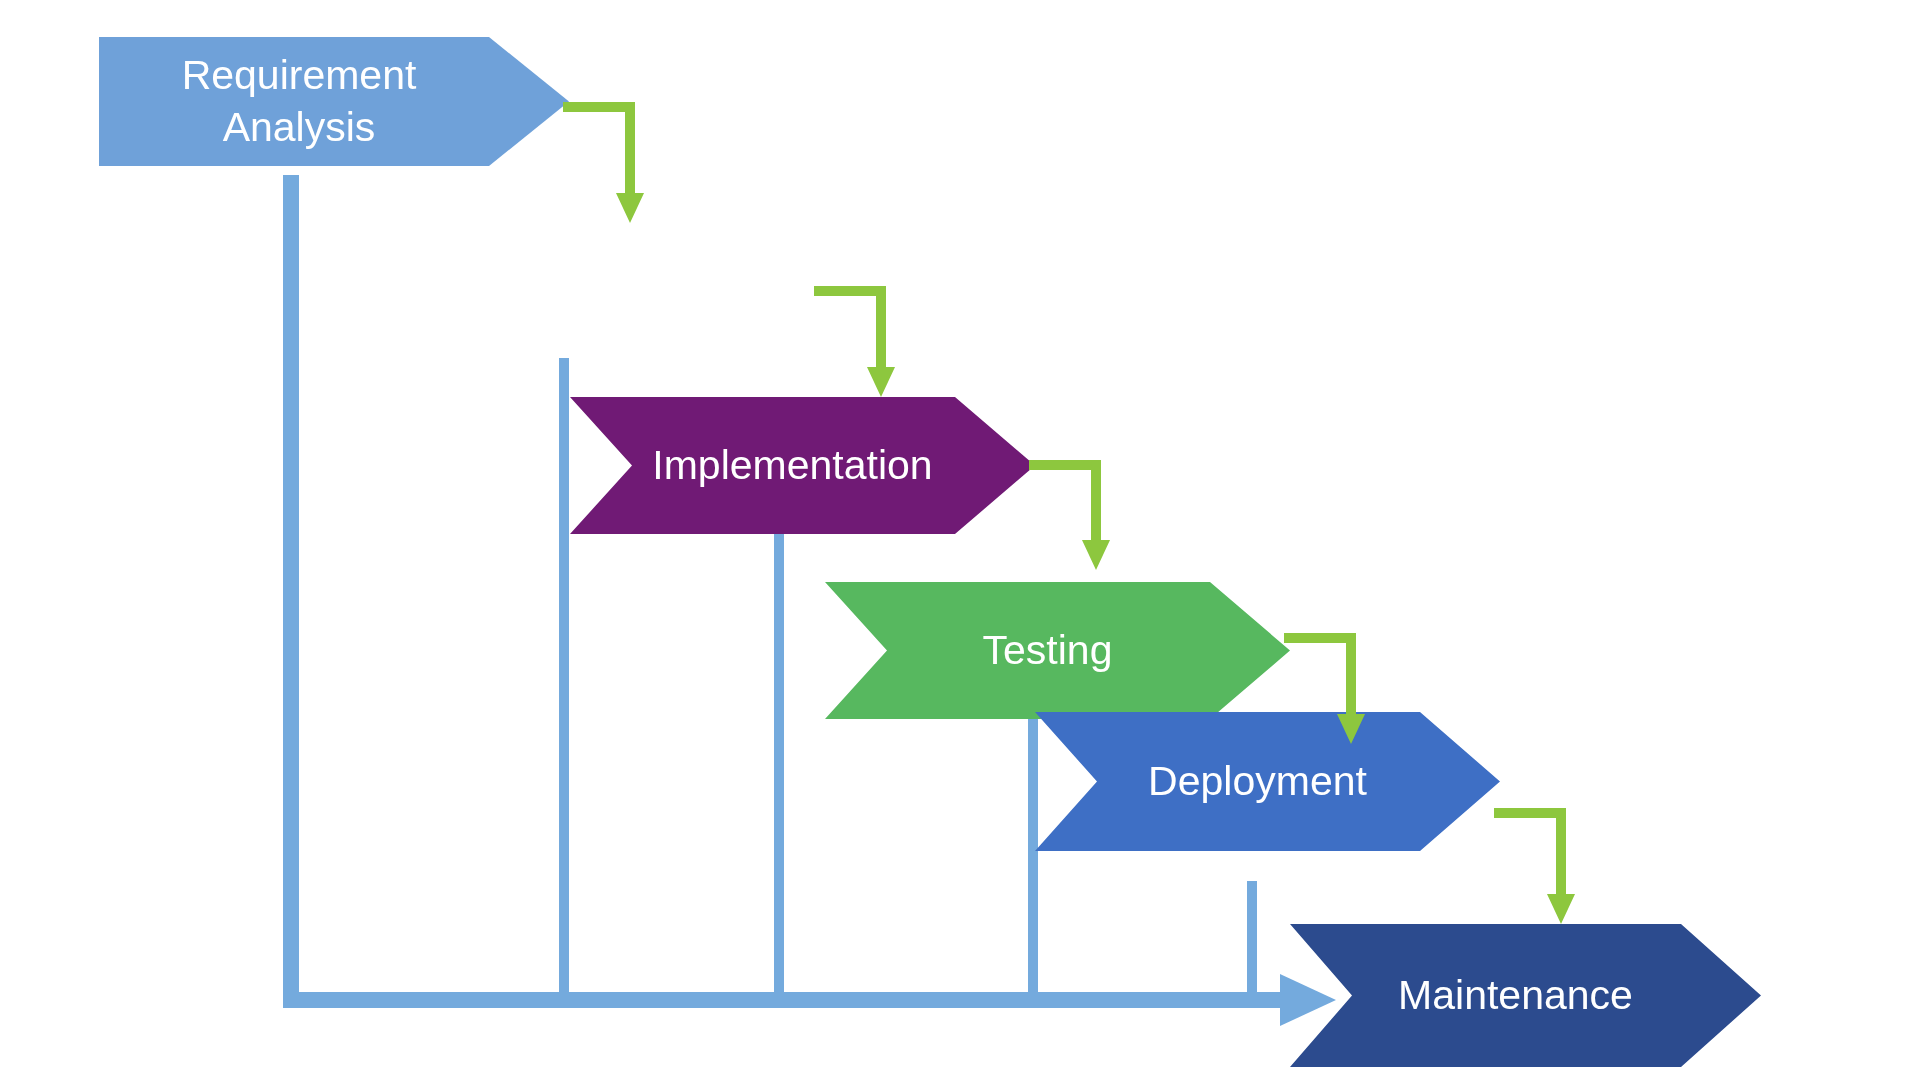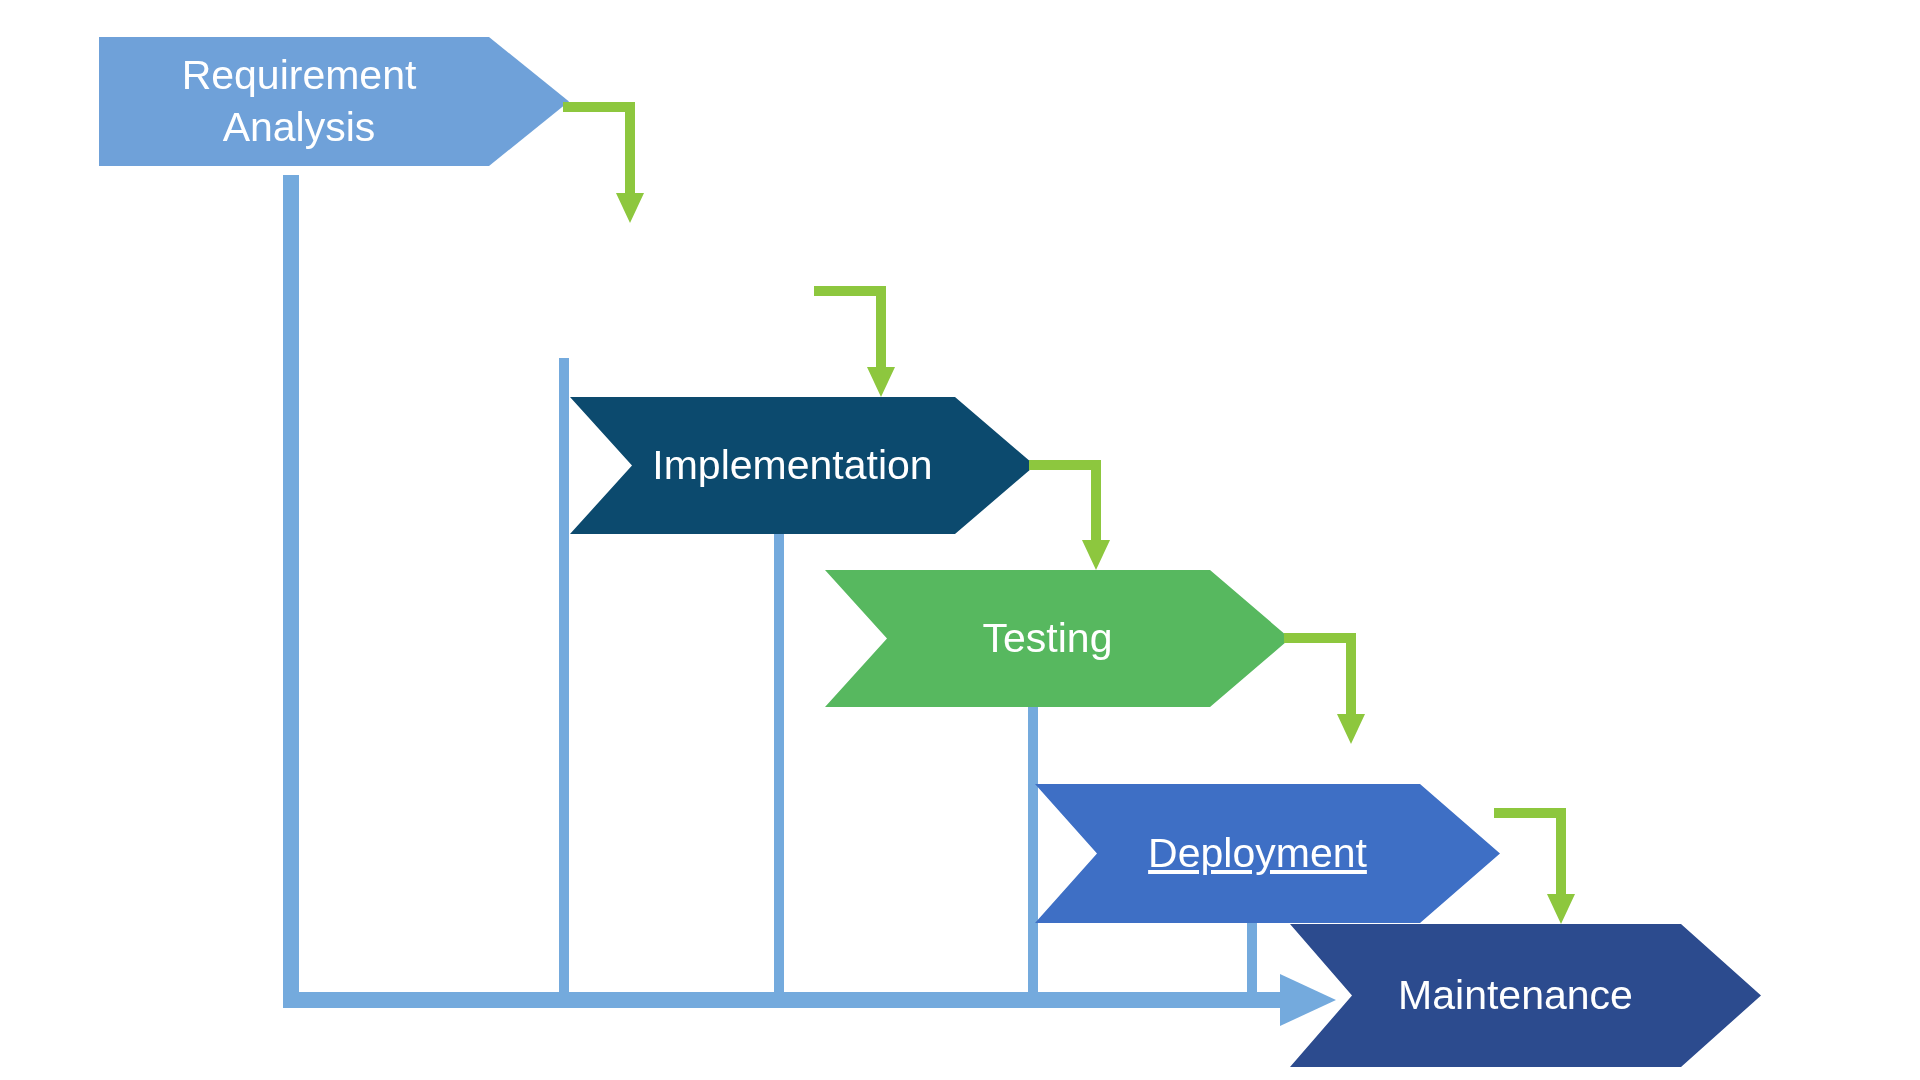--- a/index.html
+++ b/index.html
@@ -34,21 +34,21 @@
     clip-path: polygon(0 0, calc(100% - 80px) 0, 100% 50%, calc(100% - 80px) 100%, 0 100%, 62px 50%);
     padding-right: 50px;
     padding-left: 30px;
   }
 
   .s1 { left:  99px; top:  37px; width: 470px; height: 129px; }
   .s1 span { max-width: 330px; }
   .s2 { left: 360px; top: 223px; width: 460px; height: 137px; }
   .s3 { left: 570px; top: 397px; width: 465px; height: 137px; }
   .s4 { left: 825px; top: 570px; width: 465px; height: 137px; }
-  .s5 { left: 1035px; top: 784px; width: 465px; height: 139px; text-decoration: underline; }
+  .s5 { left: 1035px; top: 712px; width: 465px; height: 139px; }
   .s6 { left: 1290px; top: 924px; width: 471px; height: 143px; }
 
   
   .seg { position: absolute; }
   .arrow-down  { clip-path: polygon(0 0, 100% 0, 50% 100%); }
   .arrow-right { clip-path: polygon(0 0, 100% 50%, 0 100%); }
 
   
   .c1h { left:  563px; top: 102px; width: 72px; height: 10px; }
   .c1v { left:  625px; top: 102px; width: 10px; height: 91px; }
@@ -88,24 +88,24 @@
   <div class="seg d2" style="background-color: rgb(116, 170, 221);"></div>
   <div class="seg d3" style="background-color: rgb(116, 170, 221);"></div>
   <div class="seg d4" style="background-color: rgb(116, 170, 221);"></div>
   <div class="seg d5" style="background-color: rgb(116, 170, 221);"></div>
   <div class="seg hl" style="background-color: rgb(116, 170, 221);"></div>
   <div class="seg ha arrow-right" style="background-color: rgb(116, 170, 221);"></div>
 
   <div class="stage shape-flat s1" style="background-color: rgb(111, 161, 217);">
     <span>Requirement Analysis</span>
   </div>
-  <div class="stage shape-chevron s3" style="background-color: #0c4a6e;">
+  <div class="stage shape-chevron s3" style="background-color: #701a75;">
     <span>Implementation</span>
   </div>
-  <div class="stage shape-chevron s4" style="background-color: rgb(87, 184, 95);">
+  <div class="stage shape-chevron s4" style="background-color: rgb(87, 184, 95); margin-top: 12px;">
     <span>Testing</span>
   </div>
   <div class="stage shape-chevron s5" style="background-color: rgb(62, 111, 197);">
     <span>Deployment</span>
   </div>
   <div class="stage shape-chevron s6" style="background-color: rgb(44, 75, 142);">
     <span>Maintenance</span>
   </div>
 
   <div class="seg c1h" style="background-color: rgb(141, 199, 62);"></div>

